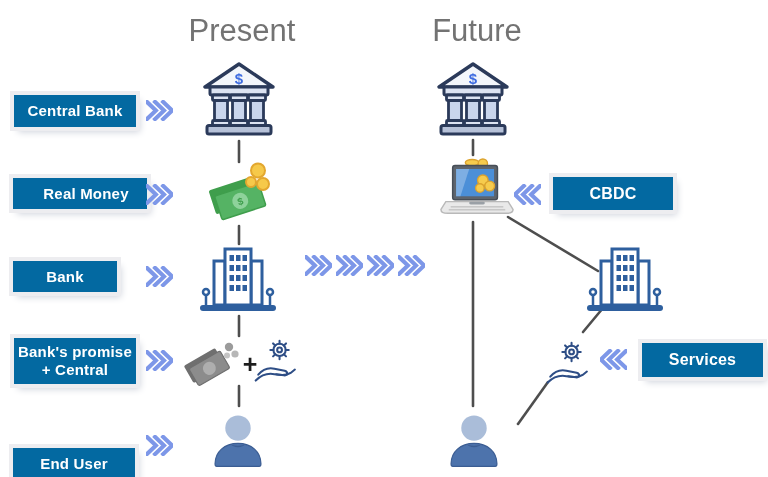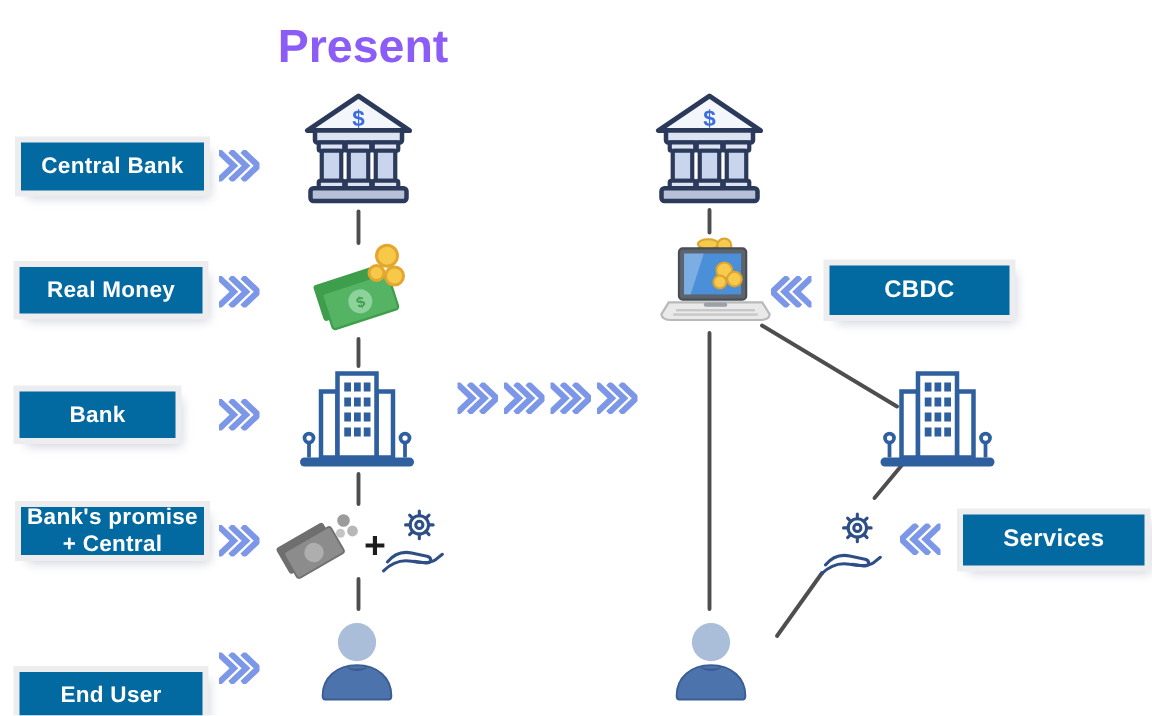--- a/index.html
+++ b/index.html
@@ -1,22 +1,22 @@
 <!DOCTYPE html>
 <html><head>
 <meta charset="utf-8">
 <style>
   html,body{margin:0;padding:0;background:#ffffff;}
   .canvas{
     position:relative;width:768px;height:477px;background:#ffffff;overflow:hidden;
     font-family:"Liberation Sans","DejaVu Sans",sans-serif;
   }
   .title{
-    position:absolute;font-weight:bold;font-size:31px;line-height:34px;
-    color:#8b5cf6;text-align:center;letter-spacing:0px;
+    position:absolute;font-weight:normal;font-size:31px;line-height:34px;
+    color:#737373;text-align:center;letter-spacing:0px;
   }
   .label-box{
     position:absolute;background:#0369a1;color:#ffffff;
     display:flex;flex-direction:column;align-items:center;justify-content:center;
     text-align:center;font-weight:bold;font-size:15px;line-height:18px;letter-spacing:0.2px;
     box-shadow:0 0 0 4px #ededf0, 4px 5px 7px #ced2db;
   }
   .chev{position:absolute;width:27px;height:21px;}
   .chev svg{display:block;width:100%;height:100%;}
   .icon{position:absolute;}
@@ -41,31 +41,32 @@
       <line x1="239" y1="386" x2="239" y2="406"></line>
       <line x1="473" y1="140" x2="473" y2="155"></line>
       <line x1="473" y1="222" x2="473" y2="406"></line>
       <line x1="508" y1="217" x2="598" y2="271"></line>
       <line x1="603" y1="308" x2="583" y2="332"></line>
       <line x1="548" y1="382" x2="518" y2="424"></line>
     </g>
   </svg>
 
   <div class="title" style="left:172px;top:14px;width:140px;">Present</div>
+  <div class="title" style="left:417px;top:14px;width:120px;">Future</div>
 
   <div class="label-box" style="left:14px;top:95px;width:122px;height:32px;">
     <span>Central Bank</span>
   </div>
-  <div class="label-box" style="left:13px;top:178px;width:122px;height:31px;">
+  <div class="label-box" style="left:13px;top:178px;width:122px;height:31px;padding-left:12px;">
     <span>Real Money</span>
   </div>
   <div class="label-box" style="left:13px;top:261px;width:104px;height:31px;">
     <span>Bank</span>
   </div>
-  <div class="label-box" style="left:14px;top:338px;width:122px;height:32px;">
+  <div class="label-box" style="left:14px;top:338px;width:122px;height:46px;">
     <span>Bank's promise</span>
     <span>+ Central</span>
   </div>
   <div class="label-box" style="left:13px;top:448px;width:122px;height:32px;">
     <span>End User</span>
   </div>
 
   <div class="label-box" style="left:553px;top:177px;width:120px;height:33px;font-size:16px;">
     <span>CBDC</span>
   </div>

